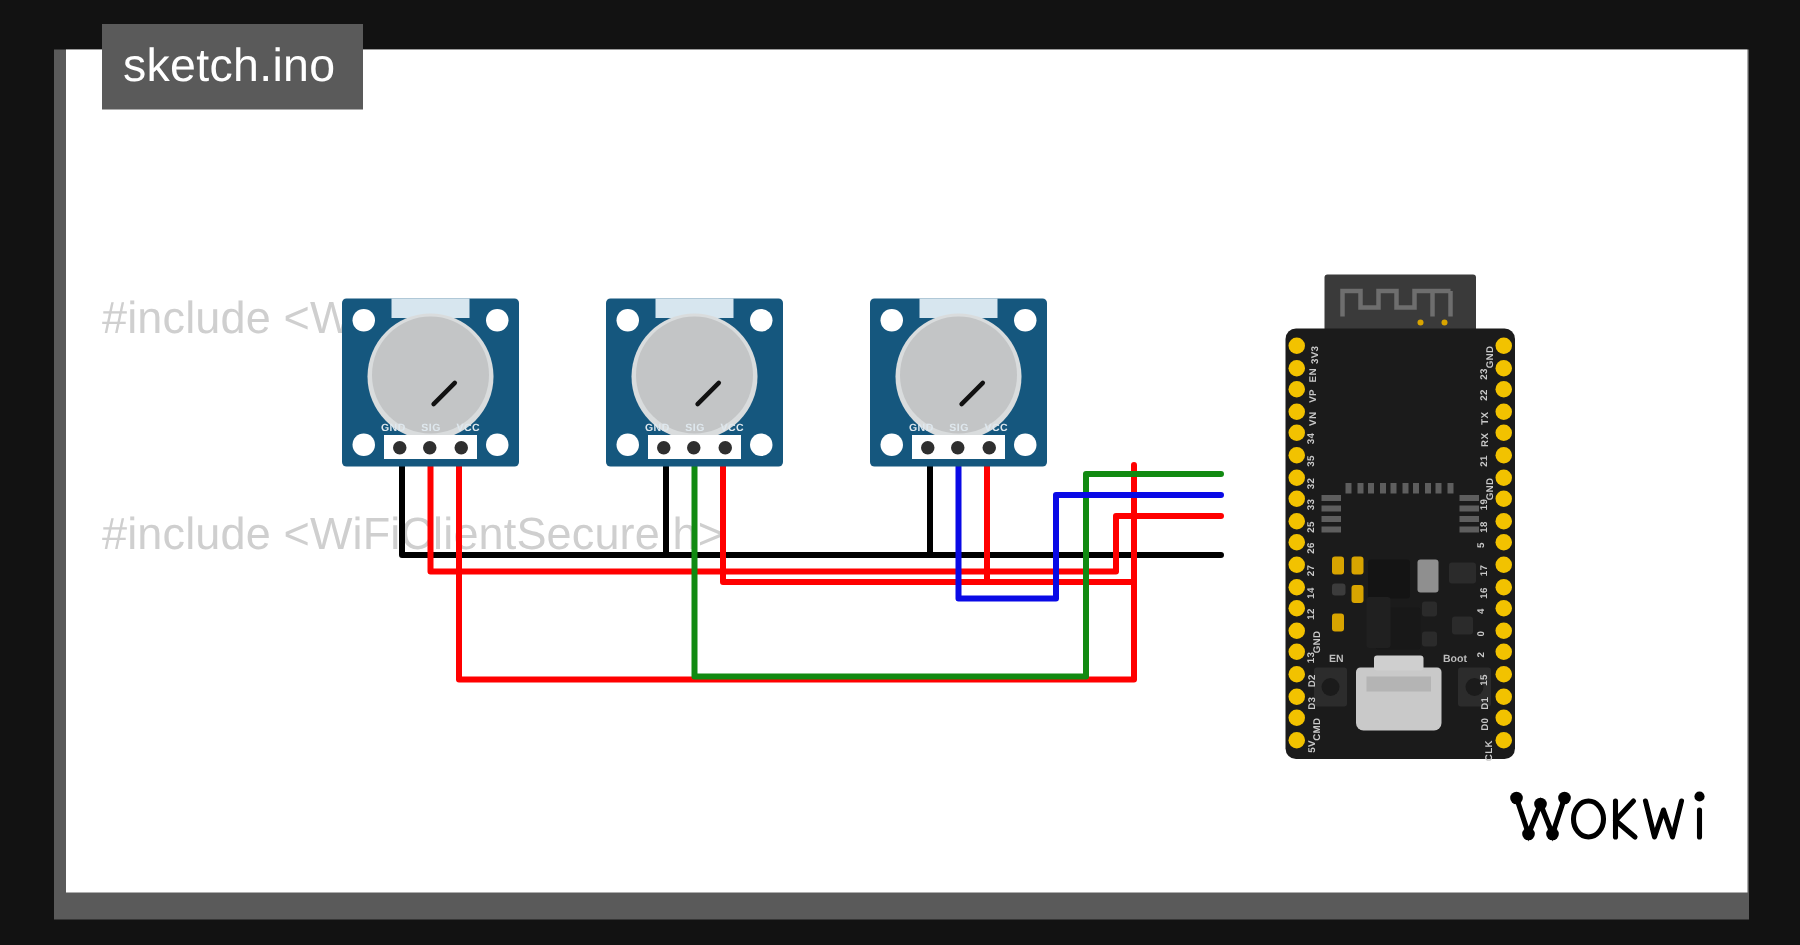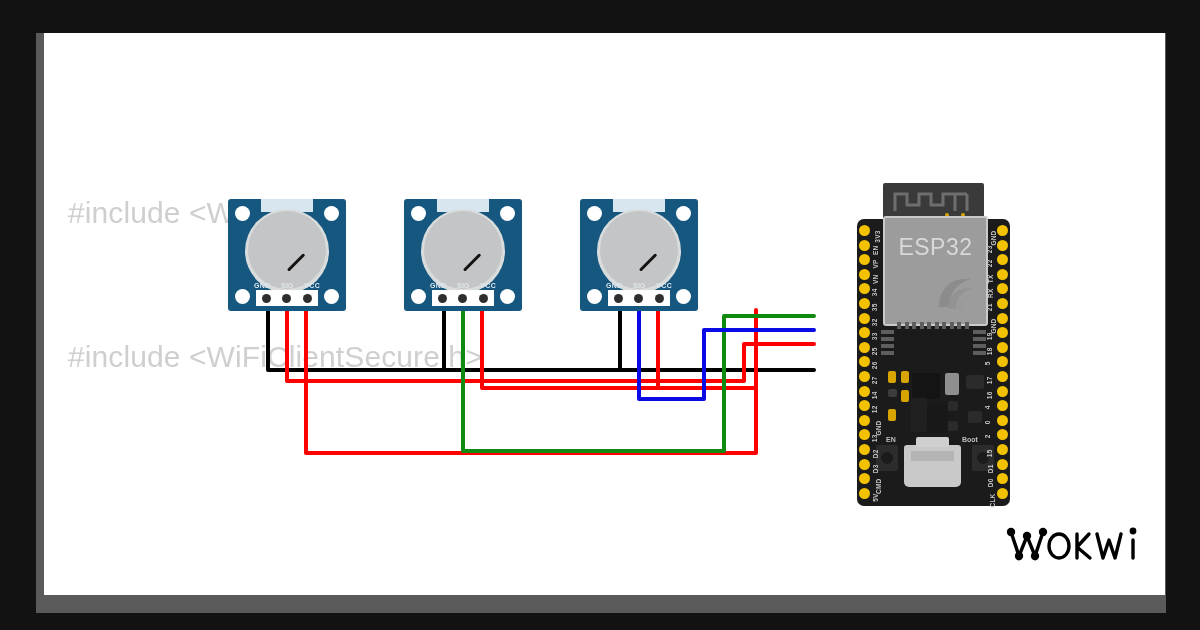--- a/index.html
+++ b/index.html
@@ -195,28 +195,20 @@
         <div class="shield">
           <svg class="ant" viewBox="0 0 80 22">
             <path d="M2 21 L2 4 L14 4 L14 15 L26 15 L26 4 L38 4 L38 15 L50 15 L50 4 L62 4 L62 21 M74 4 L74 21 M62 4 L74 4" fill="none" stroke="#6e6e6e" stroke-width="3"></path>
           </svg>
           <div class="dot" style="left:62px;"></div>
           <div class="dot" style="left:78px;"></div>
         </div>
 
         <div class="pcb"></div>
 
-        <div class="can">
-          <div class="nm">ESP32</div>
-          <svg class="wifi" viewBox="0 0 42 42">
-            <path d="M4 34 C4 14 18 4 36 6 C22 10 14 20 14 34 Z" fill="#7f7f7f"></path>
-            <path d="M13 36 C13 22 23 14 37 15 C26 19 21 26 21 36 Z" fill="#8d8d8d"></path>
-            <path d="M22 37 C22 28 28 22 38 23 C30 26 28 31 28 37 Z" fill="#9a9a9a"></path>
-          </svg>
-        </div>
 
         <div class="canpins">
           <div class="row">
             <i></i>
               <i></i>
               <i></i>
               <i></i>
               <i></i>
               <i></i>
               <i></i>
@@ -341,20 +333,21 @@
             <div class="pin" style="left: 11px; top: 254.2px;"></div>
             <div class="plbl" style="left: 0px; top: 256.2px; transform: rotate(-90deg) translate(-50%, 0px);">D0</div>
             <div class="pin" style="left: 11px; top: 268.8px;"></div>
             <div class="plbl" style="left: 0px; top: 270.8px; transform: rotate(-90deg) translate(-50%, 0px);">CLK</div>
           </div>
       </div>
 
     </div>
   </div>
 
+  <div id="filetab">sketch.ino</div>
 
   <svg id="wokwi" viewBox="0 0 140 48">
     <g stroke="#000000" stroke-width="3.4" fill="none" stroke-linecap="round">
       <path d="M6 12 L14 36 L22 16 L30 36 L38 12"></path>
     </g>
     <g fill="#000000">
       <circle cx="6" cy="12" r="4.2"></circle>
         <circle cx="14" cy="36" r="4.2"></circle>
       <circle cx="22" cy="16" r="4.2"></circle>
         <circle cx="30" cy="36" r="4.2"></circle>

